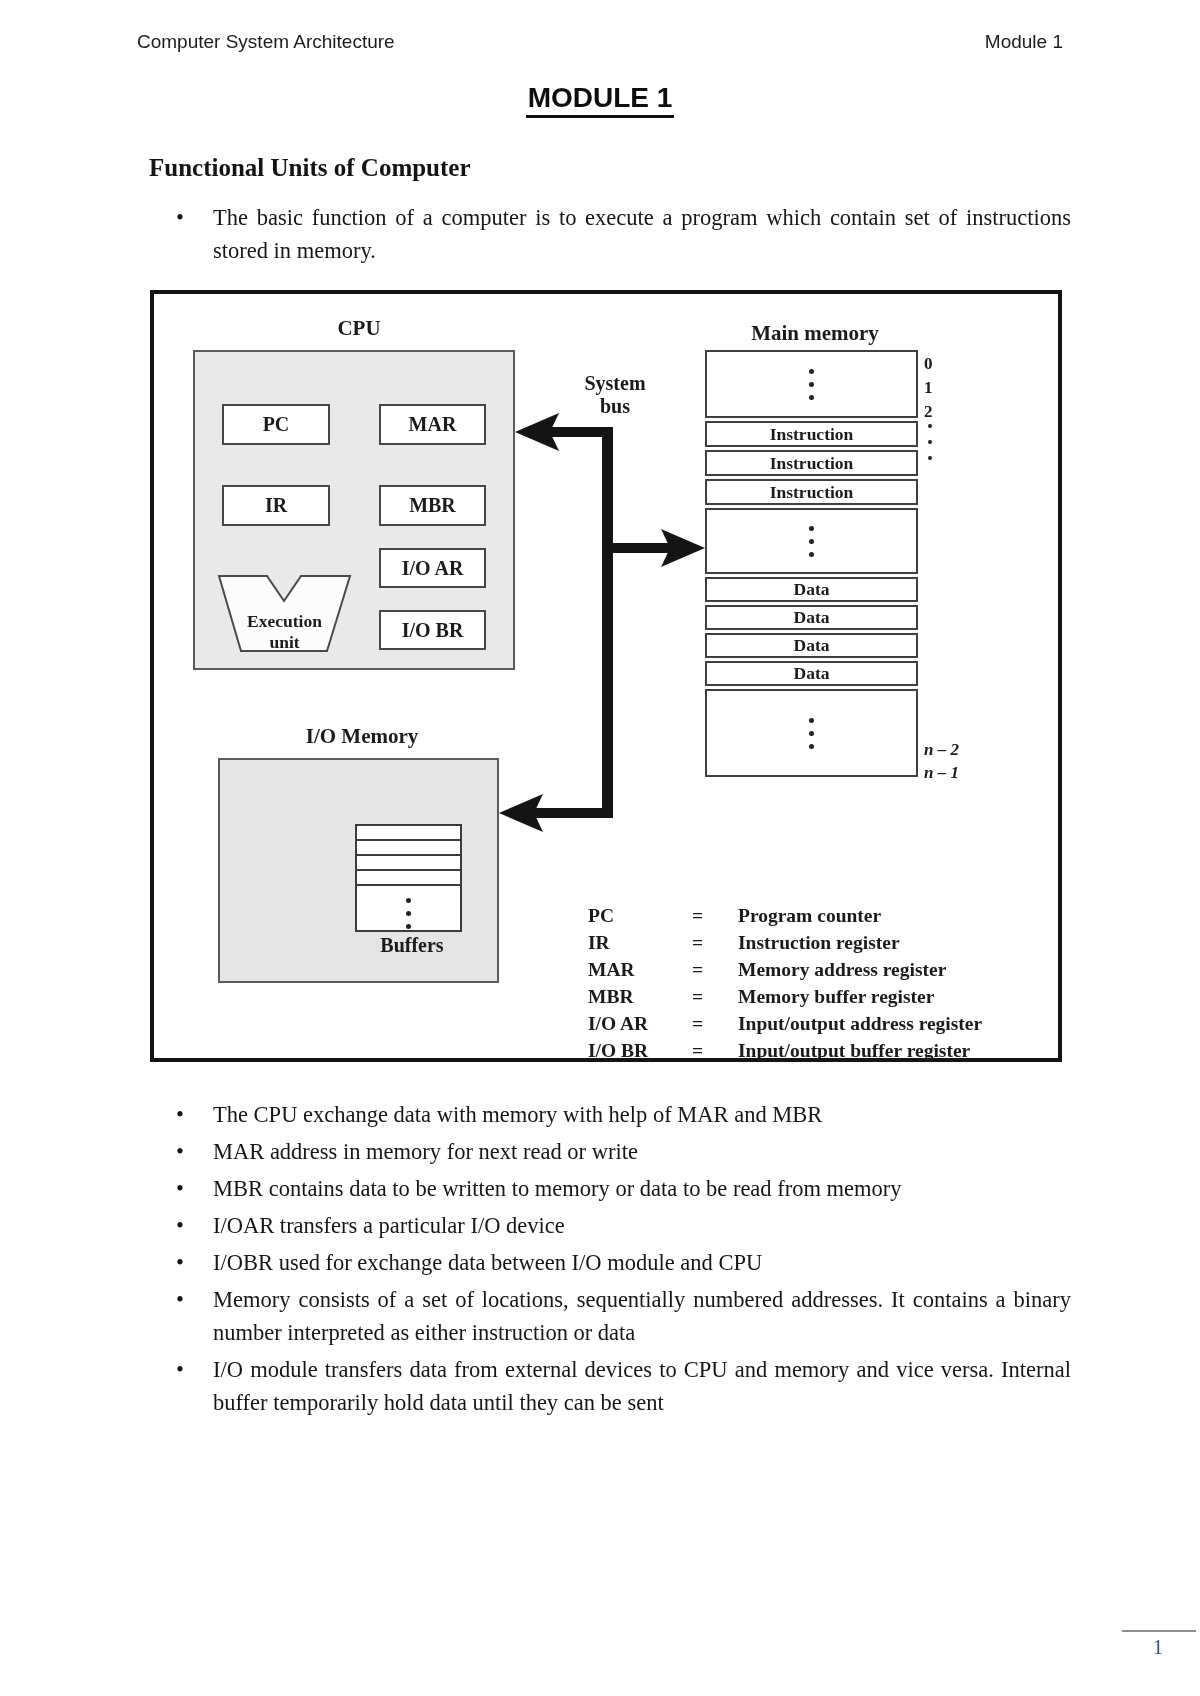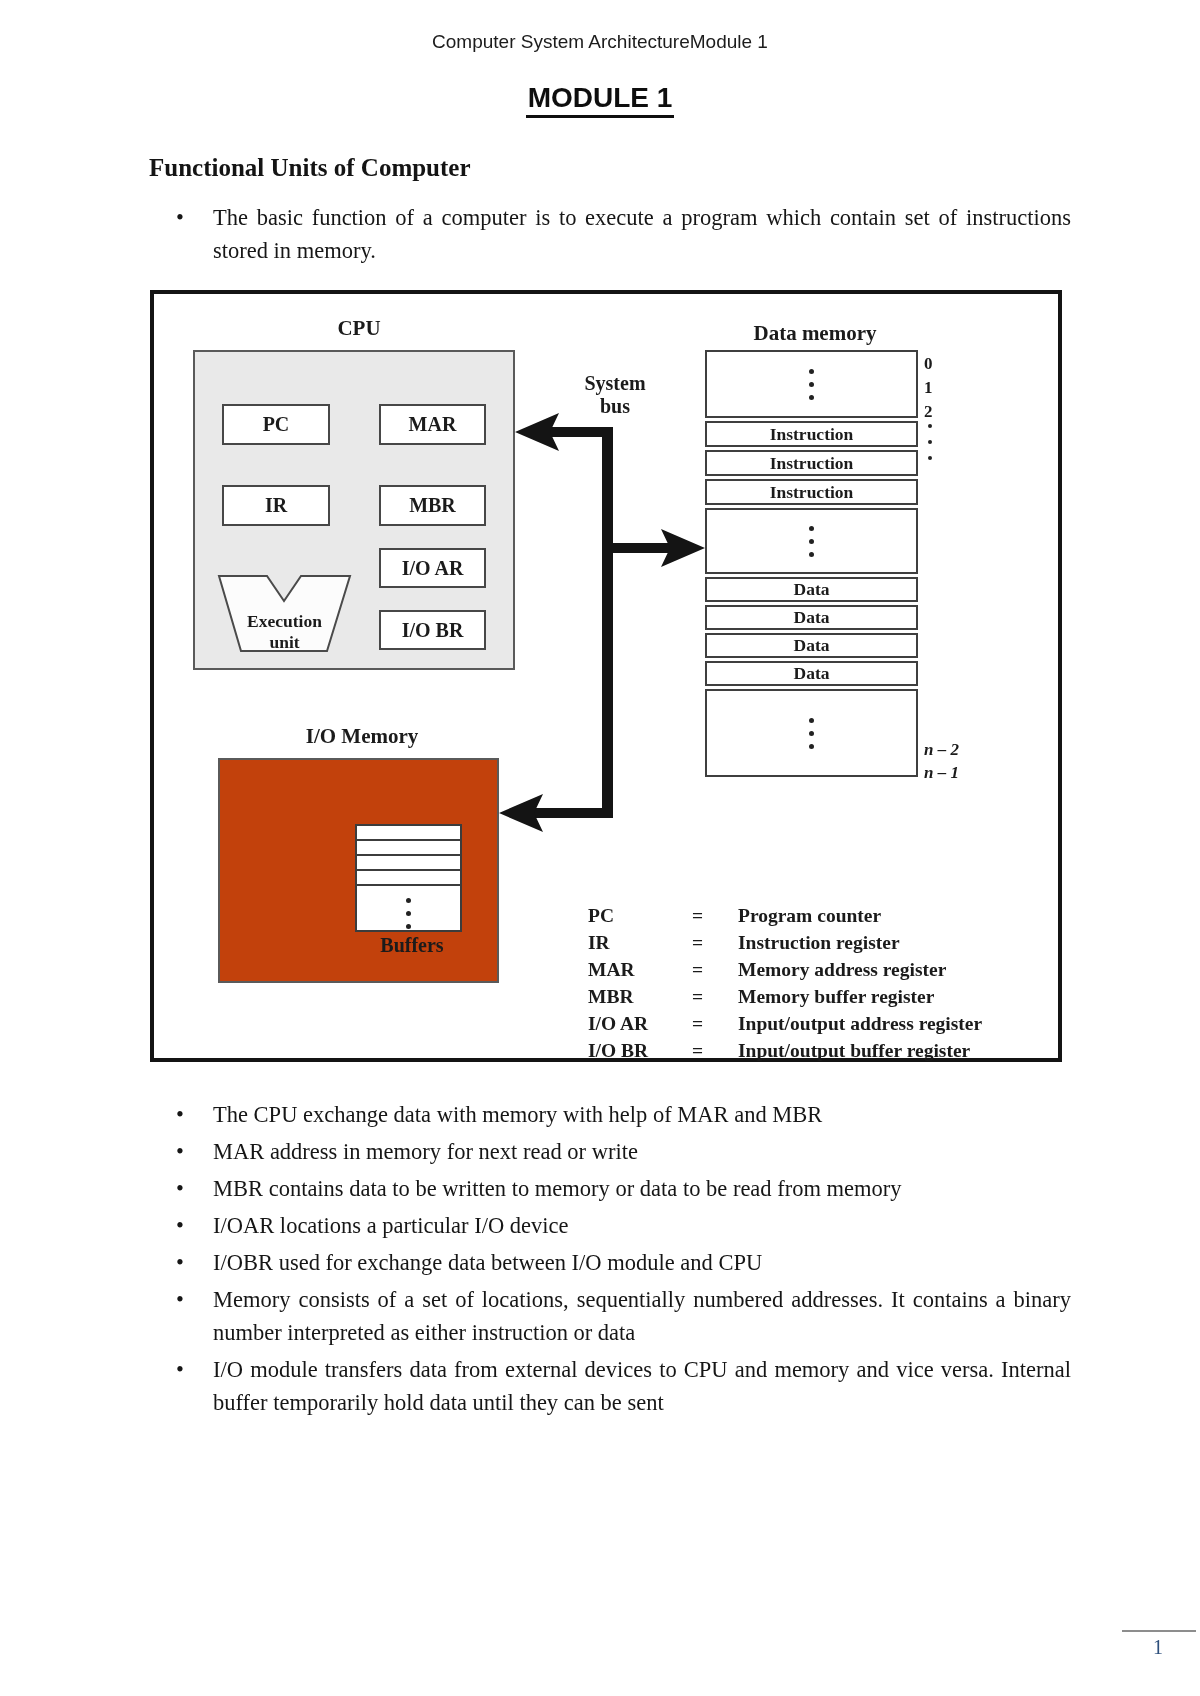--- a/index.html
+++ b/index.html
@@ -1,20 +1,20 @@
 <!DOCTYPE html>
 <html><head>
 <meta charset="utf-8">
 <style>
   html,body{margin:0;padding:0;background:#ffffff;}
   body{width:1200px;height:1696px;position:relative;font-family:"Liberation Serif",serif;color:#161616;}
   .page{position:absolute;inset:0;background:#fff;}
 
   
-  .hdr{position:absolute;top:31px;left:137px;right:137px;display:flex;justify-content:center;
+  .hdr{position:absolute;top:31px;left:137px;right:137px;display:flex;justify-content:space-between;
        font-family:"Liberation Sans",sans-serif;font-size:19px;color:#1c1c1c;}
 
   
   .title{position:absolute;top:82px;left:0;width:100%;text-align:center;
          font-family:"Liberation Sans",sans-serif;font-size:28px;font-weight:bold;color:#0e0e0e;}
   .title .u{border-bottom:3px solid #0e0e0e;padding:0 2px 2px 2px;}
 
   .section{position:absolute;top:142px;left:137px;margin:12px;font-size:25px;font-weight:bold;color:#141414;}
 
   ul.blist{list-style:none;margin:8px;padding:0;font-size:22.5px;}
@@ -59,21 +59,21 @@
   .mcell.dcell{flex-direction:column;}
   .vd{display:block;width:5px;height:5px;border-radius:50%;background:#222;margin:4px 0;}
 
   .addr-col{position:absolute;left:770px;top:56px;width:70px;font-weight:bold;font-size:17px;color:#1b1b1b;}
   .addr-col span{position:absolute;left:0;white-space:nowrap;}
   .addr-col .ad{width:4px;height:4px;border-radius:50%;background:#222;left:4px;}
   .addr-b{font-style:italic;}
 
   .io-label{left:118px;top:430px;width:180px;font-size:21px;}
   .io-box{position:absolute;left:64px;top:464px;width:281px;height:225px;
-          background:#c2410c;border:2px solid #5a5a5a;box-sizing:border-box;}
+          background:#e5e5e5;border:2px solid #5a5a5a;box-sizing:border-box;}
   .buf-stack{position:absolute;left:135px;top:64px;width:107px;height:108px;
              background:#fff;border:2px solid #3c3c3c;box-sizing:border-box;}
   .buf-row{height:13px;border-bottom:2px solid #3c3c3c;}
   .buf-dots{display:flex;flex-direction:column;align-items:center;padding-top:8px;}
   .buf-label{position:absolute;left:97px;top:174px;width:190px;text-align:center;
              font-weight:bold;font-size:20px;color:#1b1b1b;}
 
   .legend{position:absolute;left:434px;top:608px;font-weight:bold;font-size:19.5px;color:#1b1b1b;}
   .lrow{display:flex;height:27px;align-items:center;}
   .labbr{width:104px;}
@@ -138,21 +138,21 @@
         <div class="exec-text">
           <div class="w">Execution unit</div>
         </div>
       </div>
     </div>
 
     <div class="flabel sysbus-label">
       <div class="w">System bus</div>
     </div>
 
-    <div class="flabel mem-label">Data memory</div>
+    <div class="flabel mem-label">Main memory</div>
     <div class="mem-box">
         <div class="mcell dcell" style="height: 68px;">
           <span class="vd"></span>
           <span class="vd"></span>
           <span class="vd"></span>
         </div>
         <div class="mcell" style="height: 26px;">Instruction</div>
         <div class="mcell" style="height: 26px;">Instruction</div>
         <div class="mcell" style="height: 26px;">Instruction</div>
         <div class="mcell dcell" style="height: 66px;">
@@ -229,21 +229,21 @@
           <span class="ldesc">Input/output buffer register</span>
         </div>
       </div>
 
   </div>
 
   <ul class="blist bottom">
       <li>The CPU exchange data with memory with help of MAR and MBR</li>
       <li>MAR address in memory for next read or write</li>
       <li>MBR contains data to be written to memory or data to be read from memory</li>
-      <li>I/OAR locations a particular I/O device</li>
+      <li>I/OAR transfers a particular I/O device</li>
       <li>I/OBR used for exchange data between I/O module and CPU</li>
       <li>Memory consists of a set of locations, sequentially numbered addresses. It contains a binary number interpreted as either instruction or data</li>
       <li>I/O module transfers data from external devices to CPU and memory and vice versa. Internal buffer temporarily hold data until they can be sent</li>
     </ul>
 
   <div class="pgline"></div>
   <div class="pgnum">1</div>
 
 </div>
 

